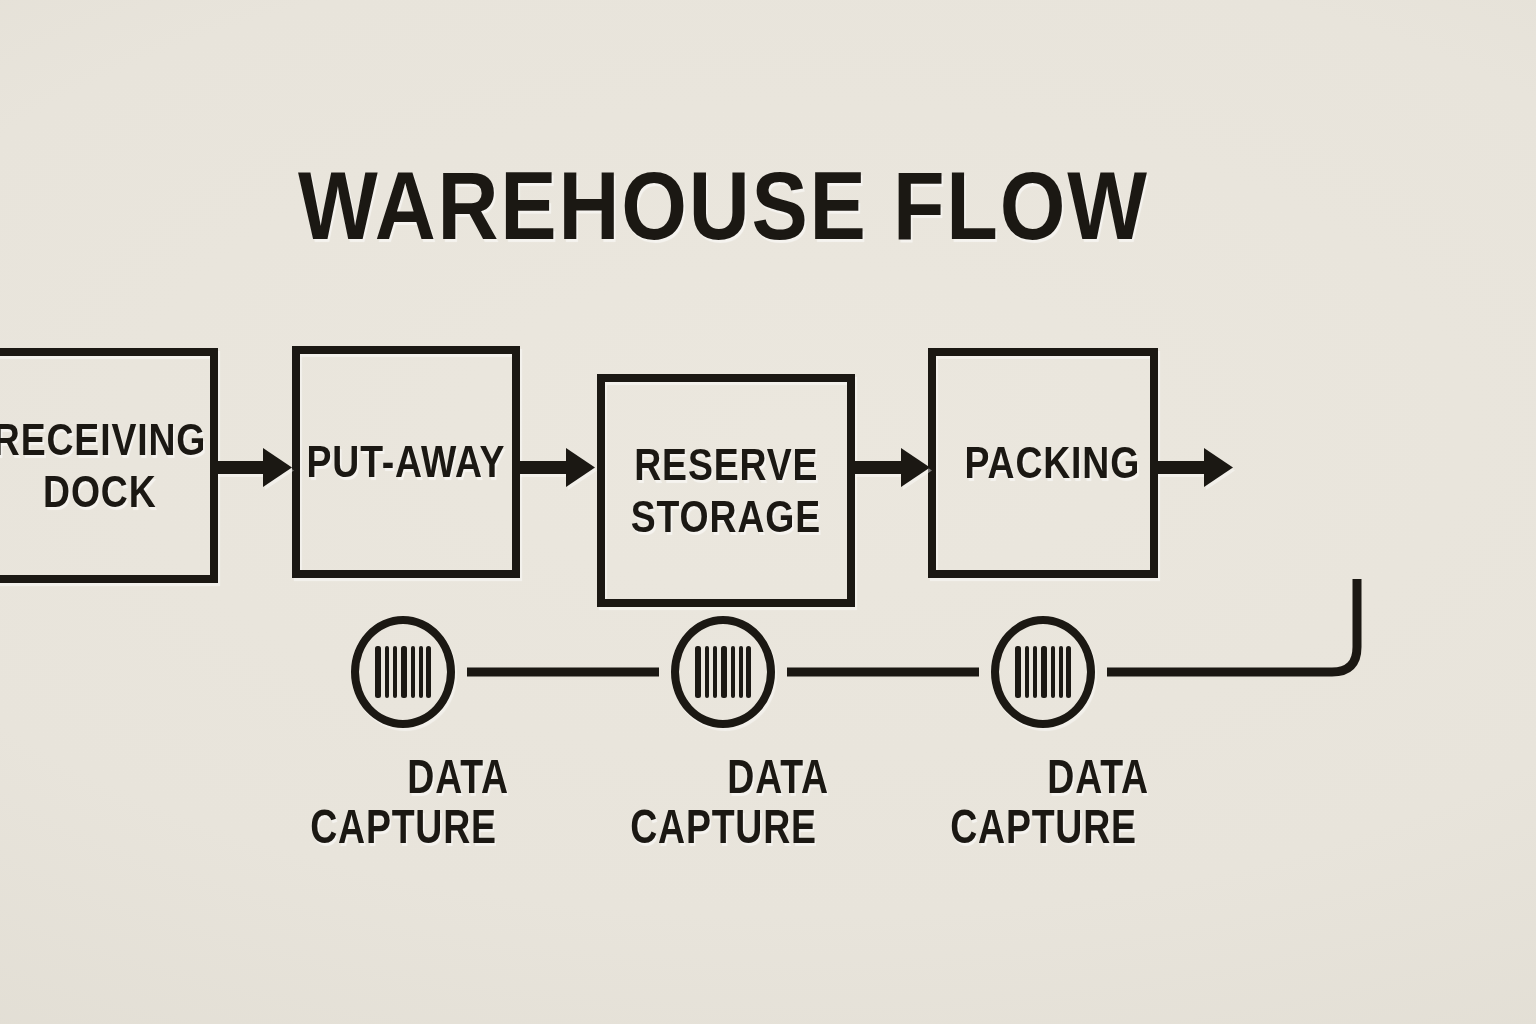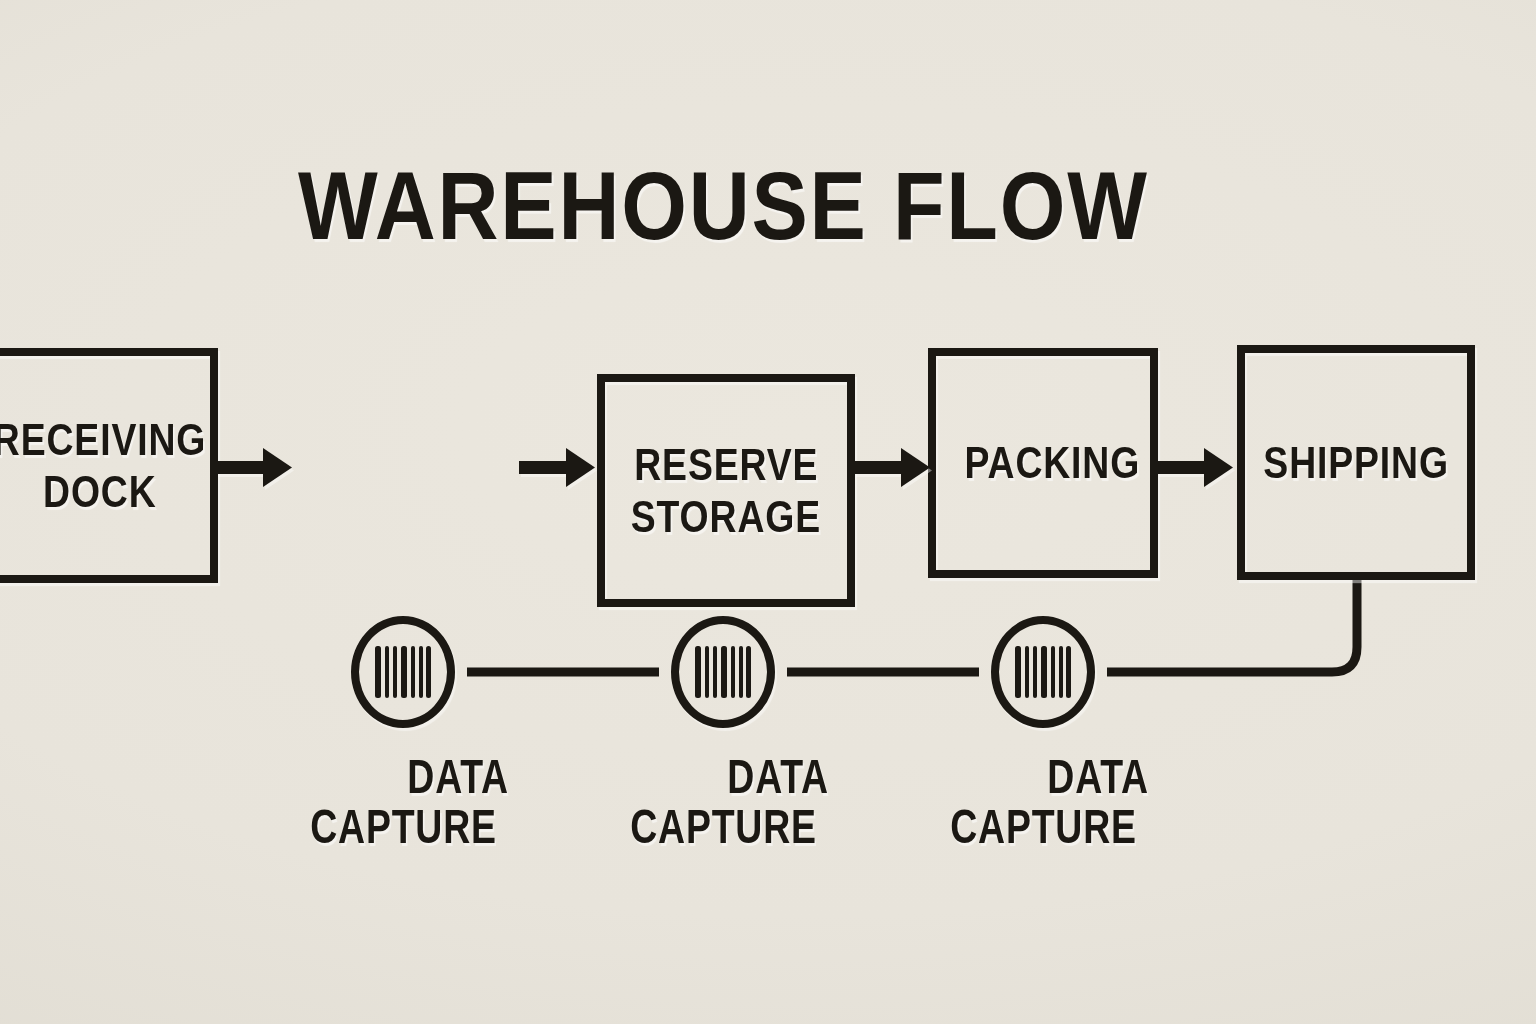--- a/index.html
+++ b/index.html
@@ -85,30 +85,30 @@
   <svg class="connectors" width="1536" height="1024" viewBox="0 0 1536 1024" aria-hidden="true">
     <line x1="467" y1="672" x2="659" y2="672"></line>
     <line x1="787" y1="672" x2="979" y2="672"></line>
     <path d="M 1107 672 H 1332 Q 1357 672 1357 647 V 579"></path>
   </svg>
 
   <div class="box box-receiving-dock">
     <span class="box-label">RECEIVING</span>
     <span class="box-label">DOCK</span>
   </div>
+  <div class="box box-put-away">
+    <span class="box-label">PUT-AWAY</span>
+    <span class="box-label"></span>
+  </div>
   <div class="box box-reserve-storage">
     <span class="box-label">RESERVE</span>
     <span class="box-label">STORAGE</span>
   </div>
   <div class="box box-packing">
     <span class="box-label">PACKING</span>
-    <span class="box-label"></span>
-  </div>
-  <div class="box box-shipping">
-    <span class="box-label">SHIPPING</span>
     <span class="box-label"></span>
   </div>
 
   <svg class="arrow arrow-1" width="76" height="46" viewBox="0 0 76 46" aria-hidden="true">
     <rect x="0" y="17" width="50" height="13" fill="#1b1813"></rect>
     <polygon points="47,4 76,23.5 47,43" fill="#1b1813"></polygon>
   </svg>
   <svg class="arrow arrow-2" width="76" height="46" viewBox="0 0 76 46" aria-hidden="true">
     <rect x="0" y="17" width="50" height="13" fill="#1b1813"></rect>
     <polygon points="47,4 76,23.5 47,43" fill="#1b1813"></polygon>

